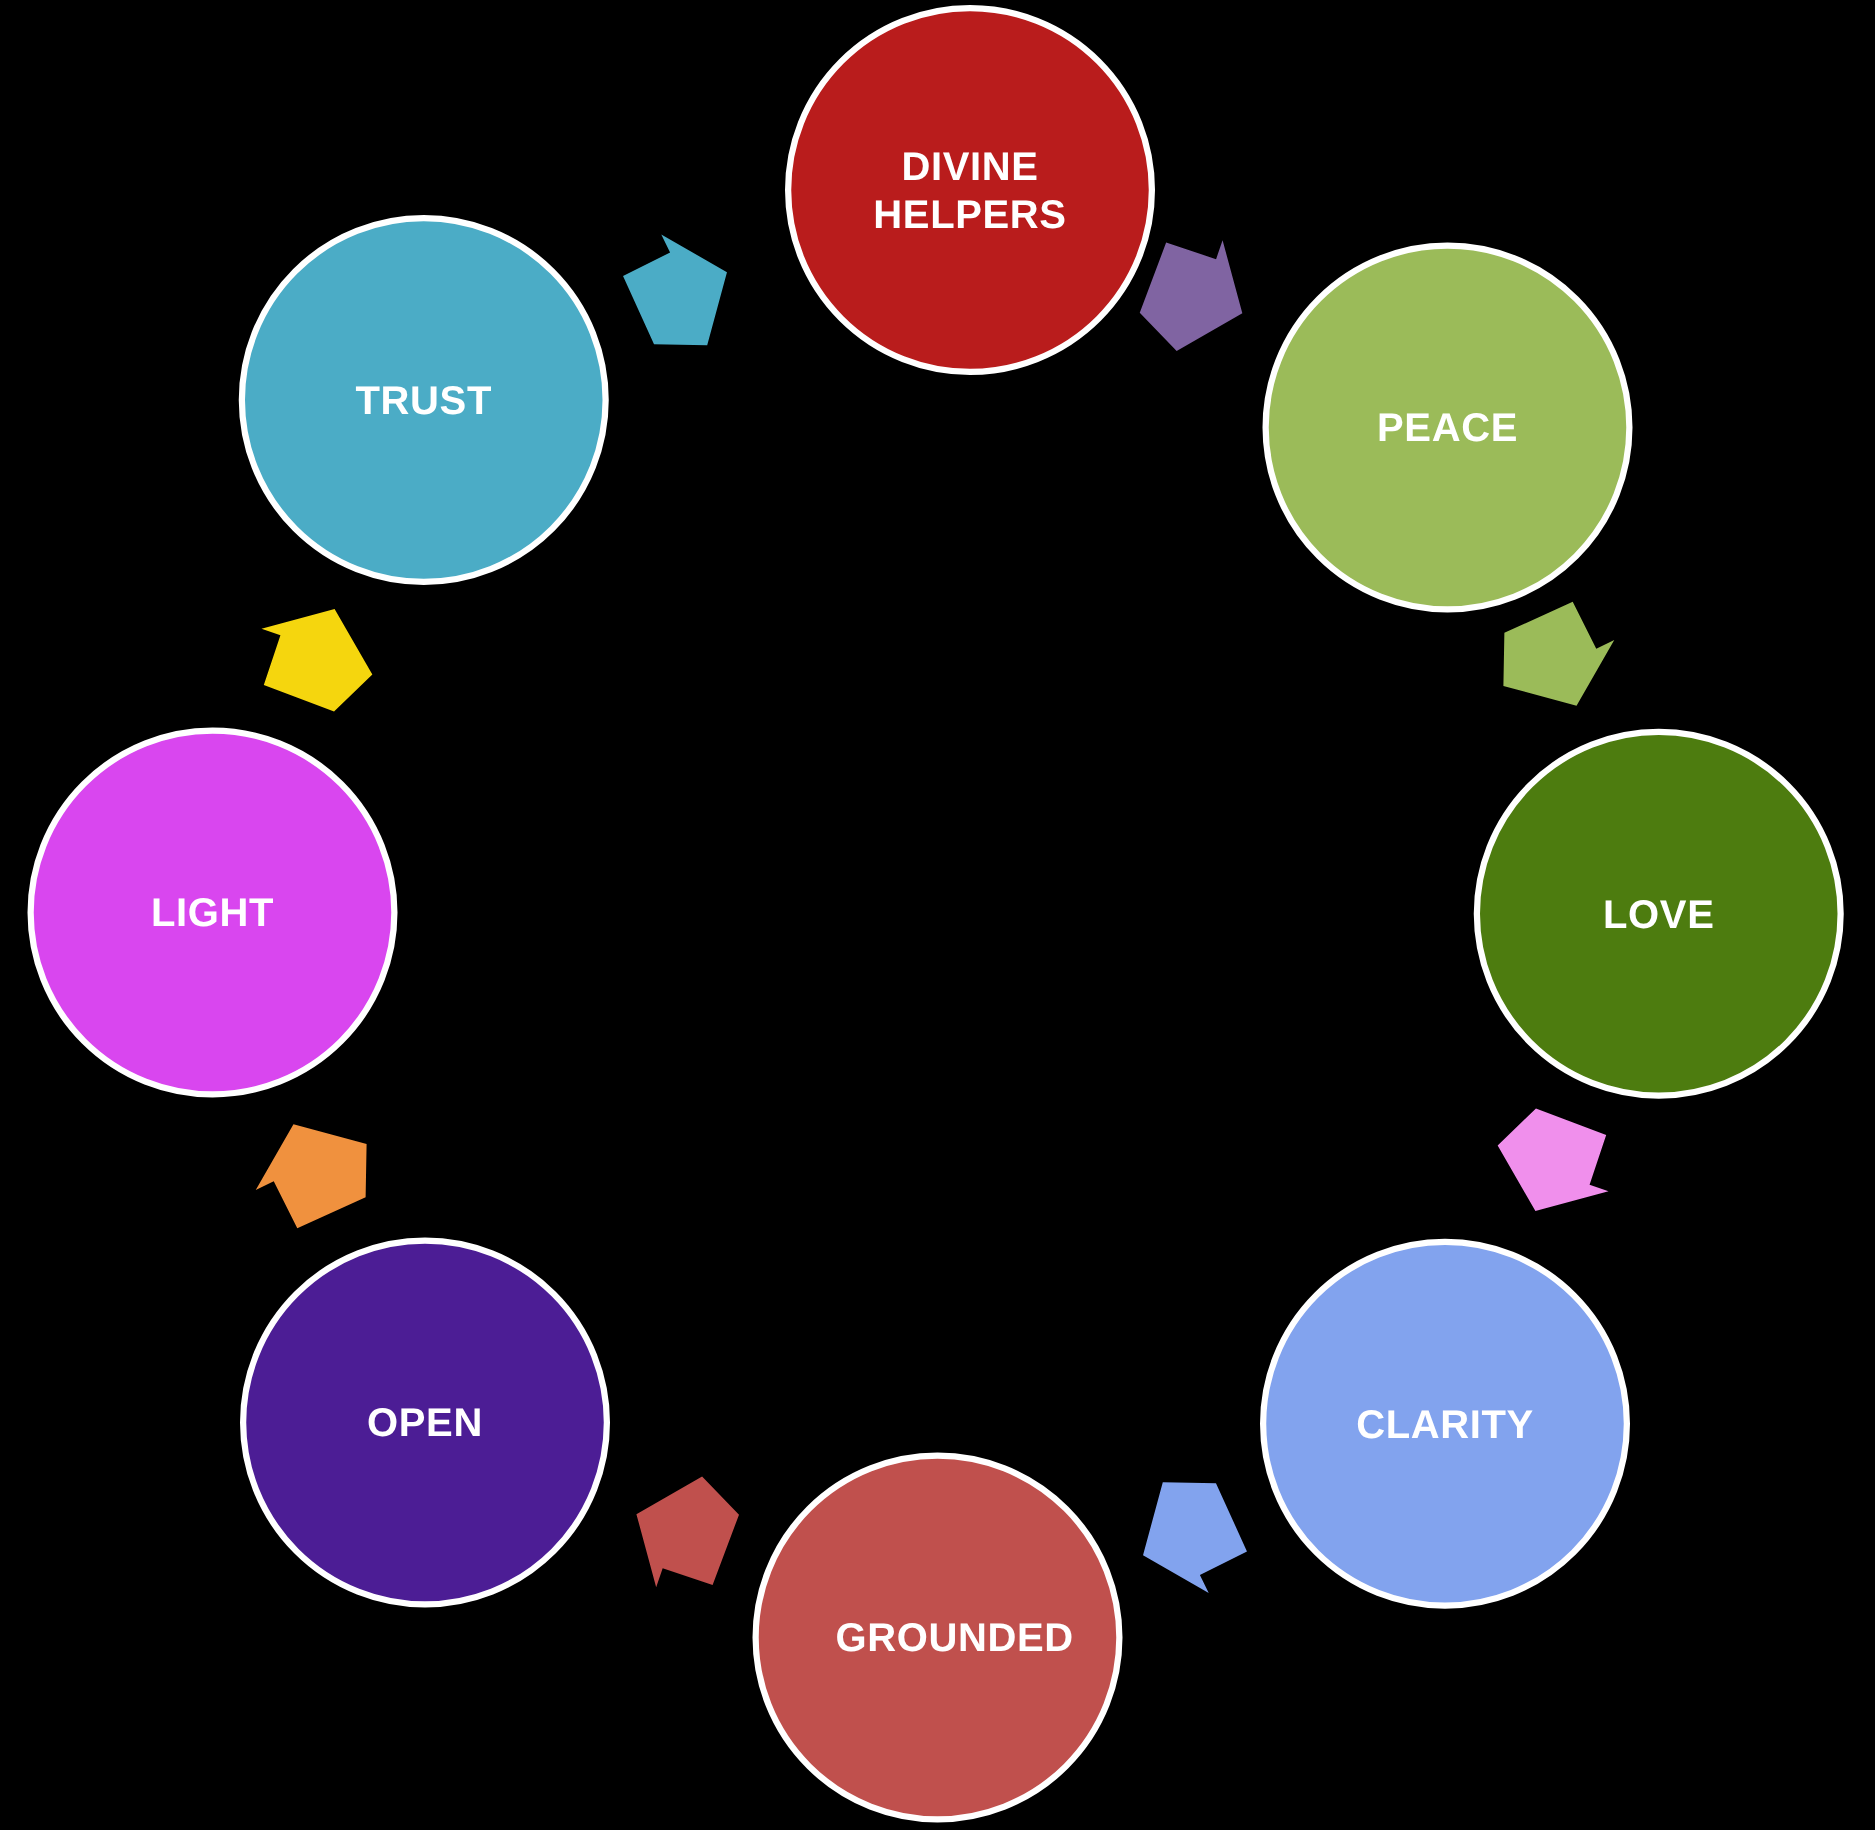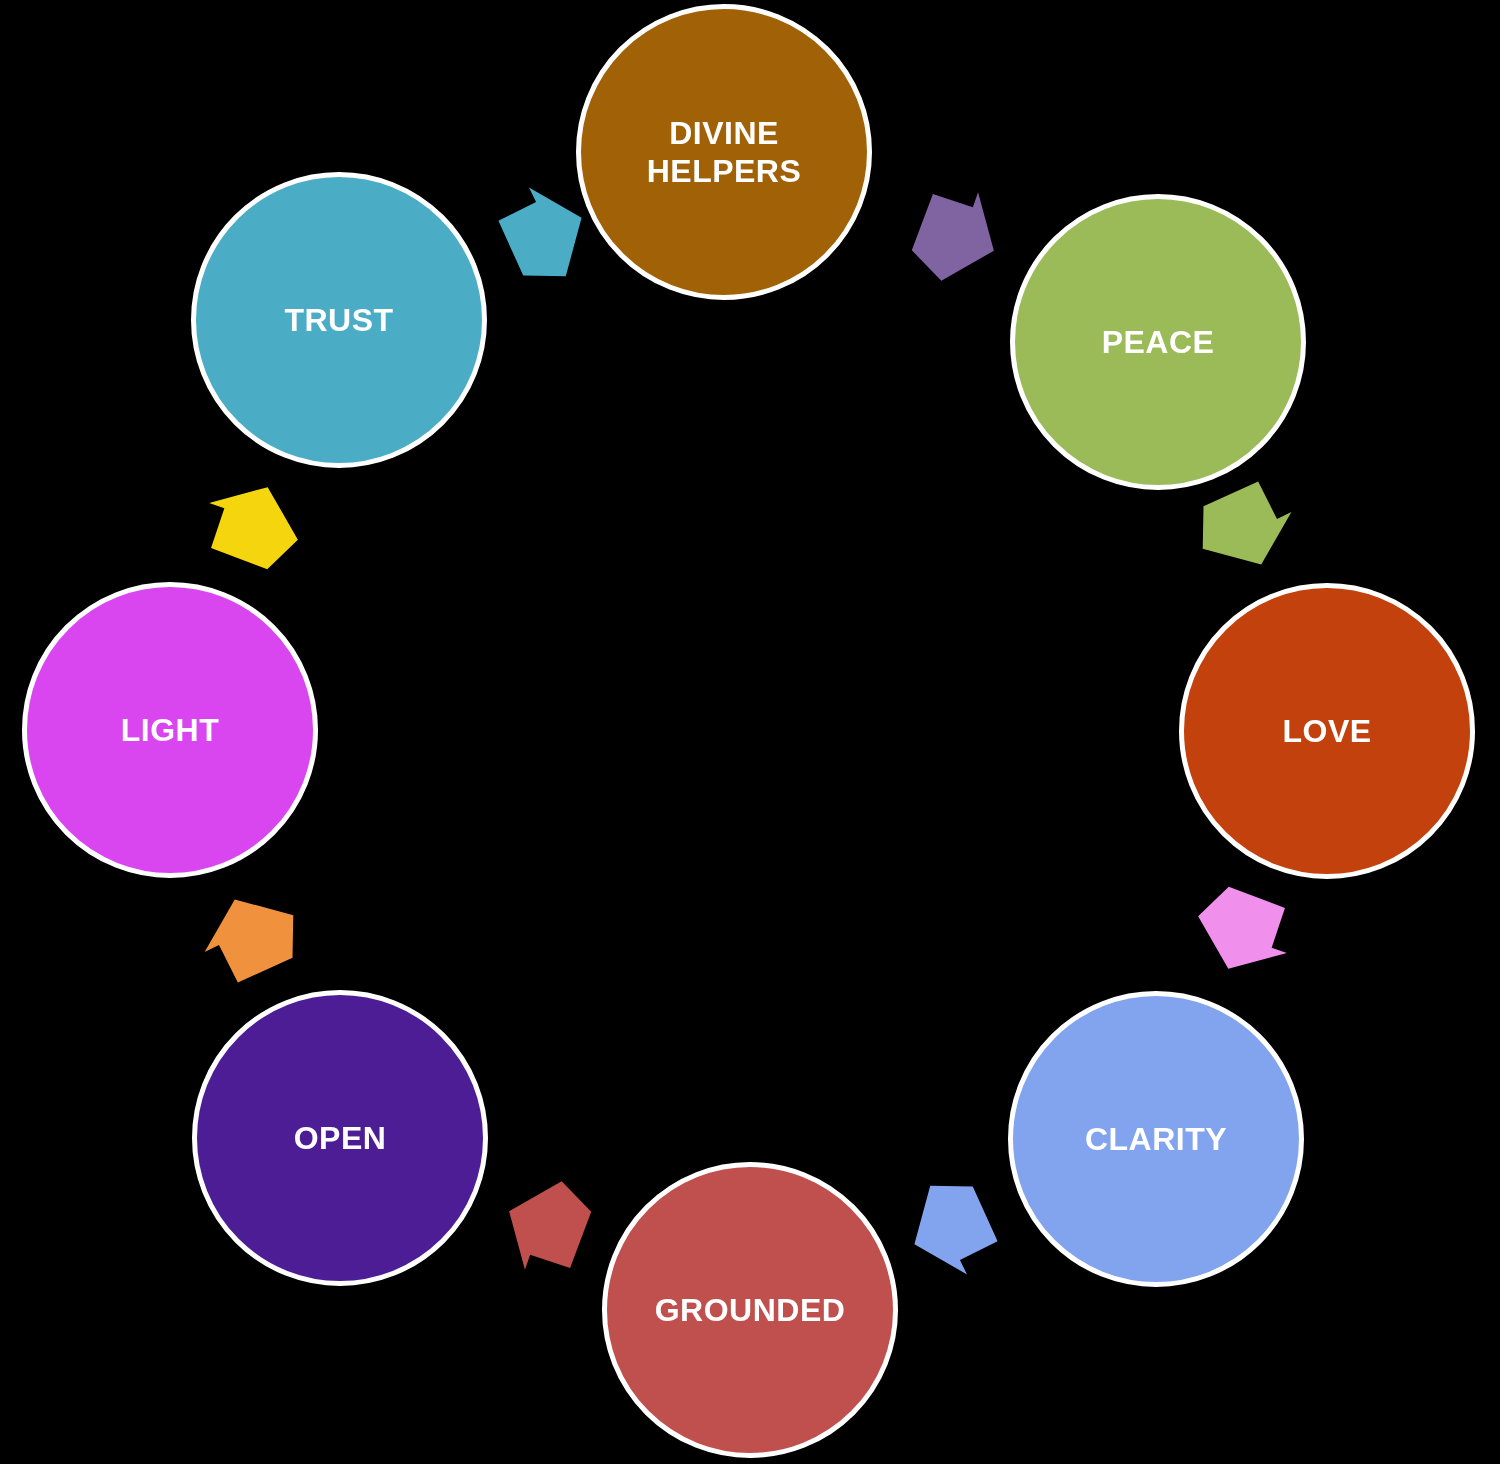--- a/index.html
+++ b/index.html
@@ -38,33 +38,33 @@
     width: 98px;
     height: 106px;
     transform-origin: 45px 55px;
   }
 </style>
 </head>
 <body>
 
 <div class="canvas">
 
-  <div class="node" style="left: 576px; top: 4px; width: 296px; height: 296px; background: #a16207; border-color: rgb(255, 255, 255);">
+  <div class="node" style="left: 628px; top: 4px; width: 296px; height: 296px; background: #b91c1c; border-color: rgb(255, 255, 255);">
     <span class="label" style="color: rgb(255, 255, 255);">DIVINE HELPERS</span>
   </div>
   <div class="node" style="left: 1010px; top: 194px; width: 296px; height: 296px; background: rgb(155, 187, 89); border-color: rgb(255, 255, 255);">
     <span class="label" style="color: rgb(255, 255, 255);">PEACE</span>
   </div>
-  <div class="node" style="left: 1179px; top: 583px; width: 296px; height: 296px; background: #c2410c; border-color: rgb(255, 255, 255);">
+  <div class="node" style="left: 1179px; top: 583px; width: 296px; height: 296px; background: #4d7c0f; border-color: rgb(255, 255, 255);">
     <span class="label" style="color: rgb(255, 255, 255);">LOVE</span>
   </div>
   <div class="node" style="left: 1008px; top: 991px; width: 296px; height: 296px; background: rgb(130, 163, 238); border-color: rgb(255, 255, 255);">
     <span class="label" style="color: rgb(255, 255, 255);">CLARITY</span>
   </div>
-  <div class="node" style="left: 602px; top: 1162px; width: 296px; height: 296px; background: rgb(192, 80, 77); border-color: rgb(255, 255, 255);">
+  <div class="node" style="left: 602px; top: 1162px; width: 296px; height: 296px; background: rgb(192, 80, 77); border-color: rgb(255, 255, 255); justify-content: flex-end;">
     <span class="label" style="color: rgb(255, 255, 255);">GROUNDED</span>
   </div>
   <div class="node" style="left: 192px; top: 990px; width: 296px; height: 296px; background: #4c1d95; border-color: rgb(255, 255, 255);">
     <span class="label" style="color: rgb(255, 255, 255);">OPEN</span>
   </div>
   <div class="node" style="left: 22px; top: 582px; width: 296px; height: 296px; background: #d946ef; border-color: rgb(255, 255, 255);">
     <span class="label" style="color: rgb(255, 255, 255);">LIGHT</span>
   </div>
   <div class="node" style="left: 191px; top: 172px; width: 296px; height: 296px; background: rgb(75, 172, 198); border-color: rgb(255, 255, 255);">
     <span class="label" style="color: rgb(255, 255, 255); text-align: center;">TRUST</span>

